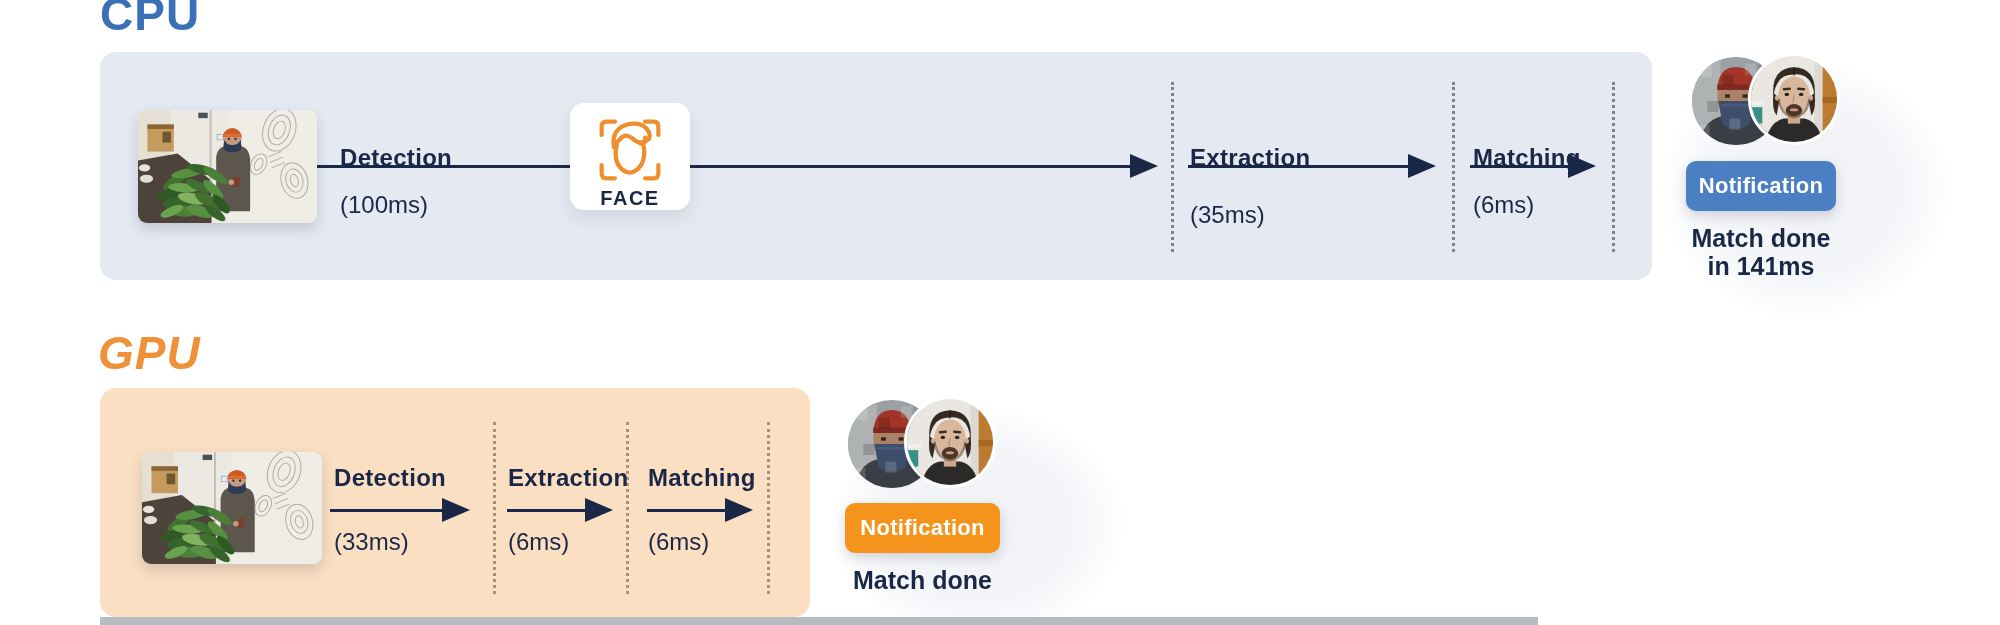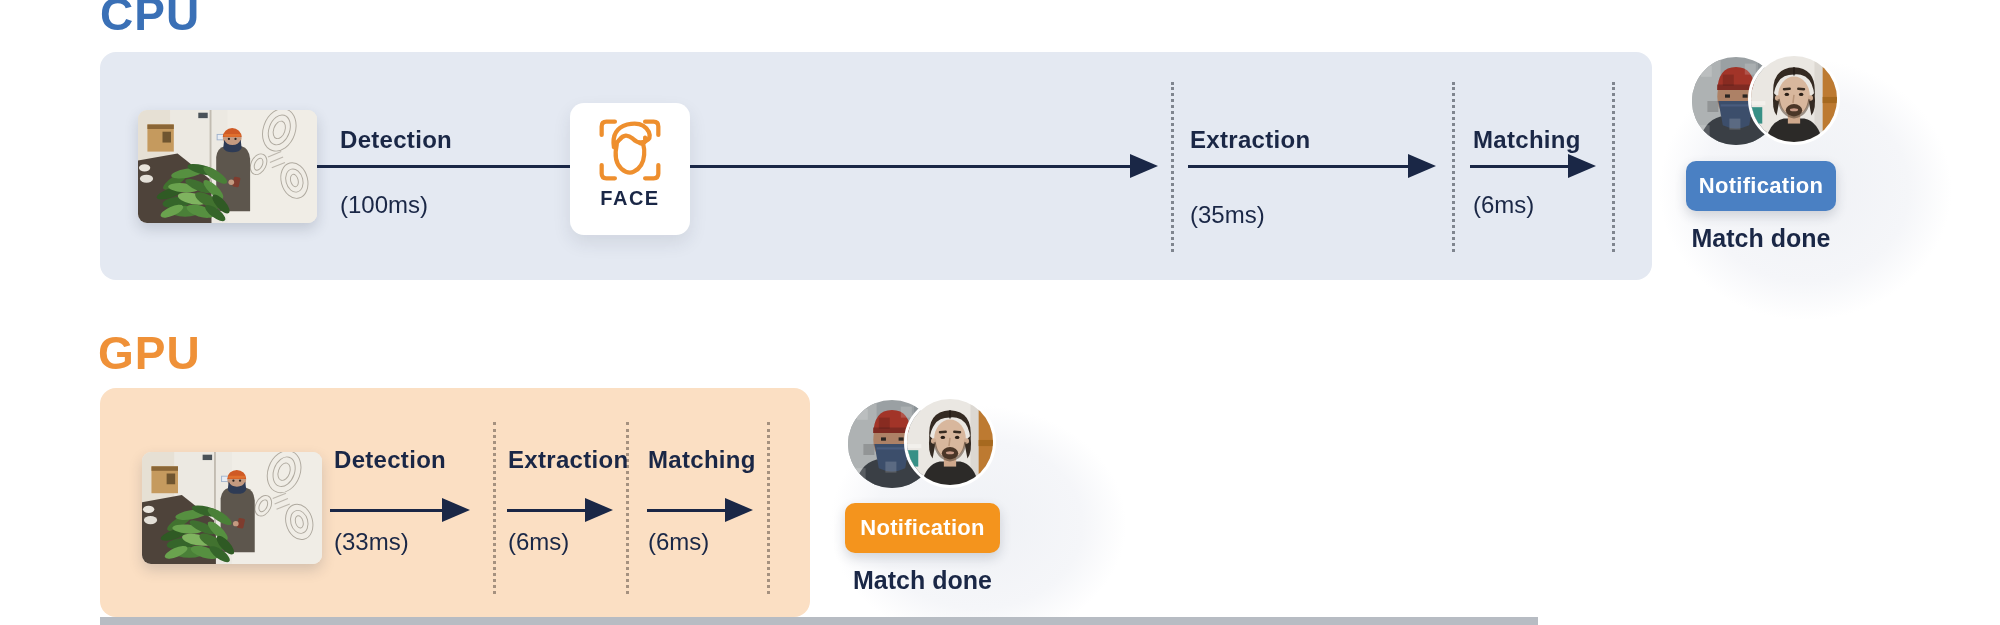--- a/index.html
+++ b/index.html
@@ -13,21 +13,21 @@
   .panel{position:absolute;border-radius:16px;}
   .cpu-panel{background:var(--cpu-panel,#e4e9f2);}
   .gpu-panel{background:var(--gpu-panel,#fbdfc3);}
   .camera{
     position:absolute;border-radius:9px;overflow:hidden;
     box-shadow:0 6px 14px rgba(40,50,70,.18);
   }
   .camera svg{display:block;width:100%;height:100%;}
   .step-label{
     position:absolute;font-size:24px;font-weight:700;letter-spacing:.3px;
-    color:var(--navy,#1a2746);white-space:nowrap;
+    color:var(--navy,#1a2746);white-space:nowrap;margin-top:18px;
   }
   .step-time{
     position:absolute;font-size:24px;font-weight:400;color:var(--navy,#1a2746);white-space:nowrap;
   }
   .flow-line{position:absolute;height:3px;background:var(--navy,#1a2746);}
   .arrow{position:absolute;height:24px;display:flex;align-items:center;}
   .arrow .shaft{height:3px;background:var(--navy,#1a2746);}
   .arrow .head{
     width:0;height:0;border-top:12px solid transparent;border-bottom:12px solid transparent;
     border-left:28px solid var(--navy,#1a2746);
@@ -138,21 +138,21 @@
         <ellipse cx="82" cy="114" rx="13" ry="5" fill="#35652a" transform="rotate(38 82 114)"></ellipse>
         <ellipse cx="36" cy="112" rx="13" ry="5" fill="#6aa34e" transform="rotate(-25 36 112)"></ellipse>
       </g>
     </svg>
   </div>
 
   <div class="step-label" style="left:340px;top:126px;">Detection</div>
   <div class="flow-line" style="left:317px;top:165px;width:253px;"></div>
   <div class="step-time" style="left:340px;top:191px;">(100ms)</div>
 
-  <div class="face-box" style="left:570px;top:103px;width:120px;height:132px;">
+  <div class="face-box" style="left:570px;top:103px;width:120px;height:107px;">
     <svg width="68" height="68" viewBox="0 0 72 72" fill="none" stroke="#ee8f2e" stroke-width="4.5" stroke-linecap="round" stroke-linejoin="round">
       <path d="M6 20 L6 11 Q6 6 11 6 L20 6"></path>
       <path d="M52 6 L61 6 Q66 6 66 11 L66 20"></path>
       <path d="M66 52 L66 61 Q66 66 61 66 L52 66"></path>
       <path d="M20 66 L11 66 Q6 66 6 61 L6 52"></path>
       <path d="M22 30 Q18 48 27 56 Q34 62 40 59 Q50 54 51 41 Q51.5 35 50 30"></path>
       <path d="M19 33 Q16 14 33 9 Q50 5 56 17 Q59 24 52 27 Q45 30 39 24 Q31 17 25 25 Q21 29 19 33"></path>
       <path d="M47 29 Q53 30 52 23"></path>
     </svg>
     <div class="face-box-label">FACE</div>
@@ -230,23 +230,24 @@
       <path d="M27 42 Q29 58 42 60 Q55 58 57 42" stroke="#5a4534" stroke-width="2.2" fill="none" opacity=".55"></path>
       <ellipse cx="42" cy="53" rx="8" ry="6" fill="#4b3627"></ellipse>
       <ellipse cx="42" cy="52.5" rx="4" ry="1.5" fill="#c99a86"></ellipse>
     </svg>
   </div>
 
   <button class="notif-btn cpu" style="left:1686px;top:161px;width:150px;height:50px;">Notification</button>
 
   <div class="result" style="left:1641px;top:224px;width:240px;">
     <div>Match done</div>
-  </div>
-
-  <div class="section-title title-gpu" style="left:98px;top:330px;">GPU</div>
+    <div>in 141ms</div>
+  </div>
+
+  <div class="section-title title-gpu" style="left:98px;top:330px;font-style:italic;">GPU</div>
 
   <div class="panel gpu-panel" style="left:100px;top:388px;width:710px;height:229px;"></div>
 
   <div class="blob" style="left:788px;top:372px;width:380px;height:305px;"></div>
 
   <div class="camera" style="left:142px;top:452px;width:180px;height:112px;">
     <svg viewBox="0 0 190 125" preserveAspectRatio="none">
       <rect width="190" height="125" fill="#ece9e2"></rect>
       <rect x="95" width="95" height="125" fill="#f0ede6"></rect>
       <rect x="0" y="0" width="34" height="58" fill="#e6e0d4"></rect>

